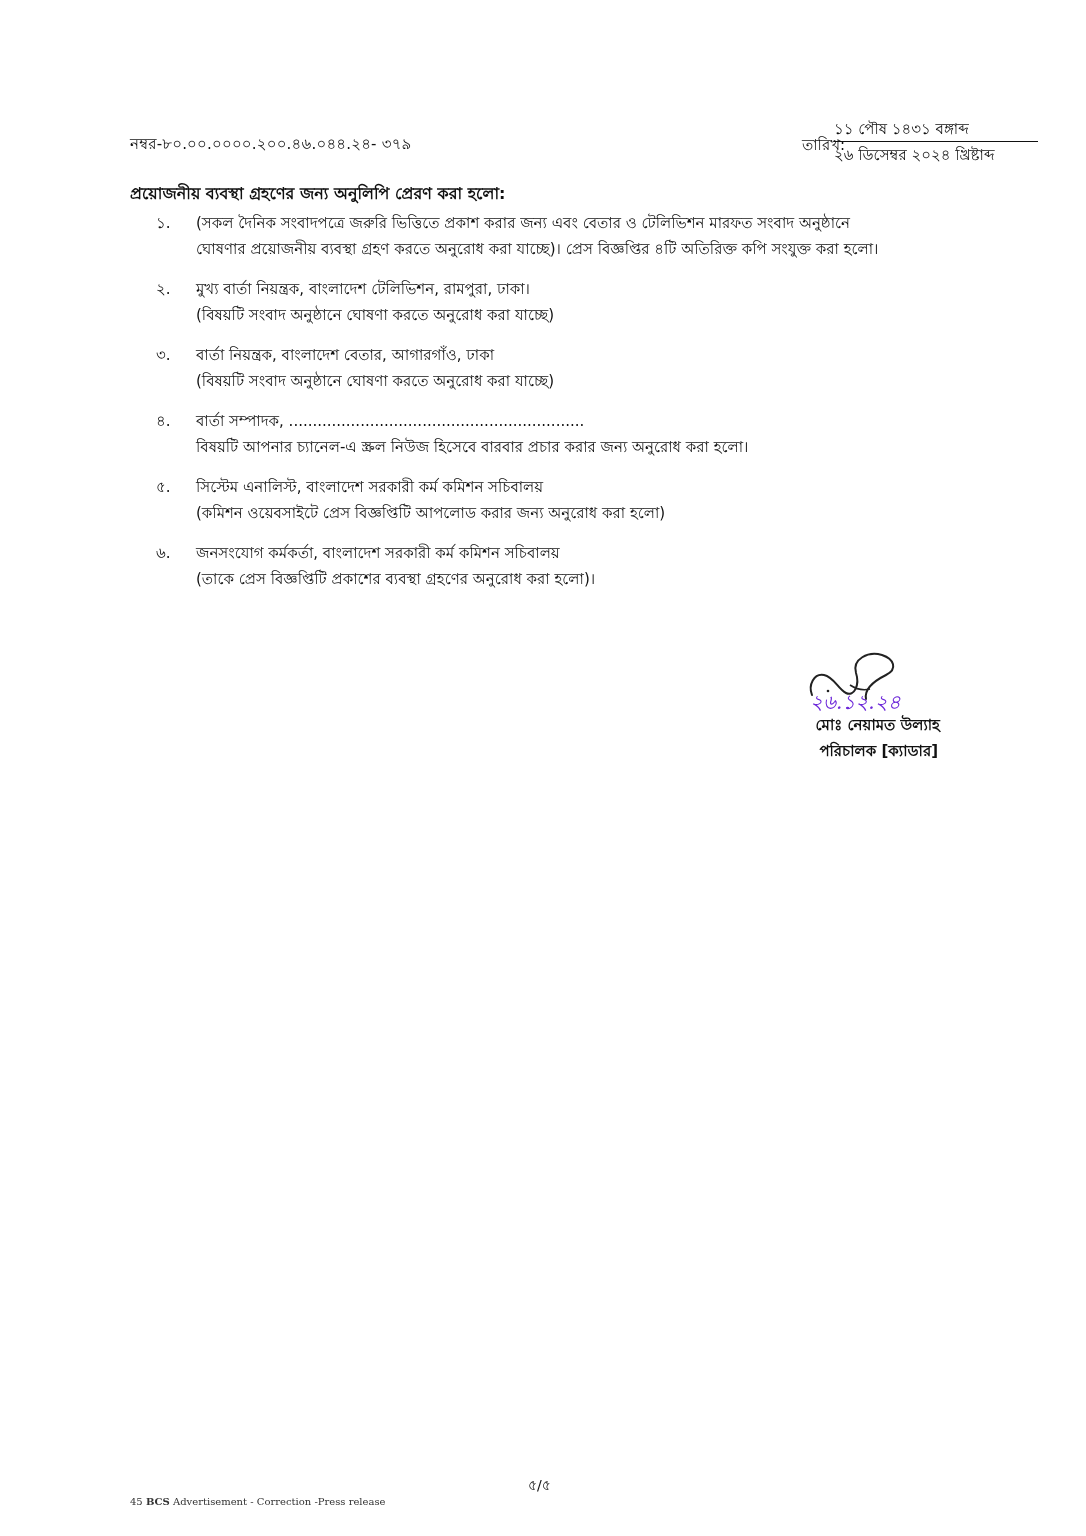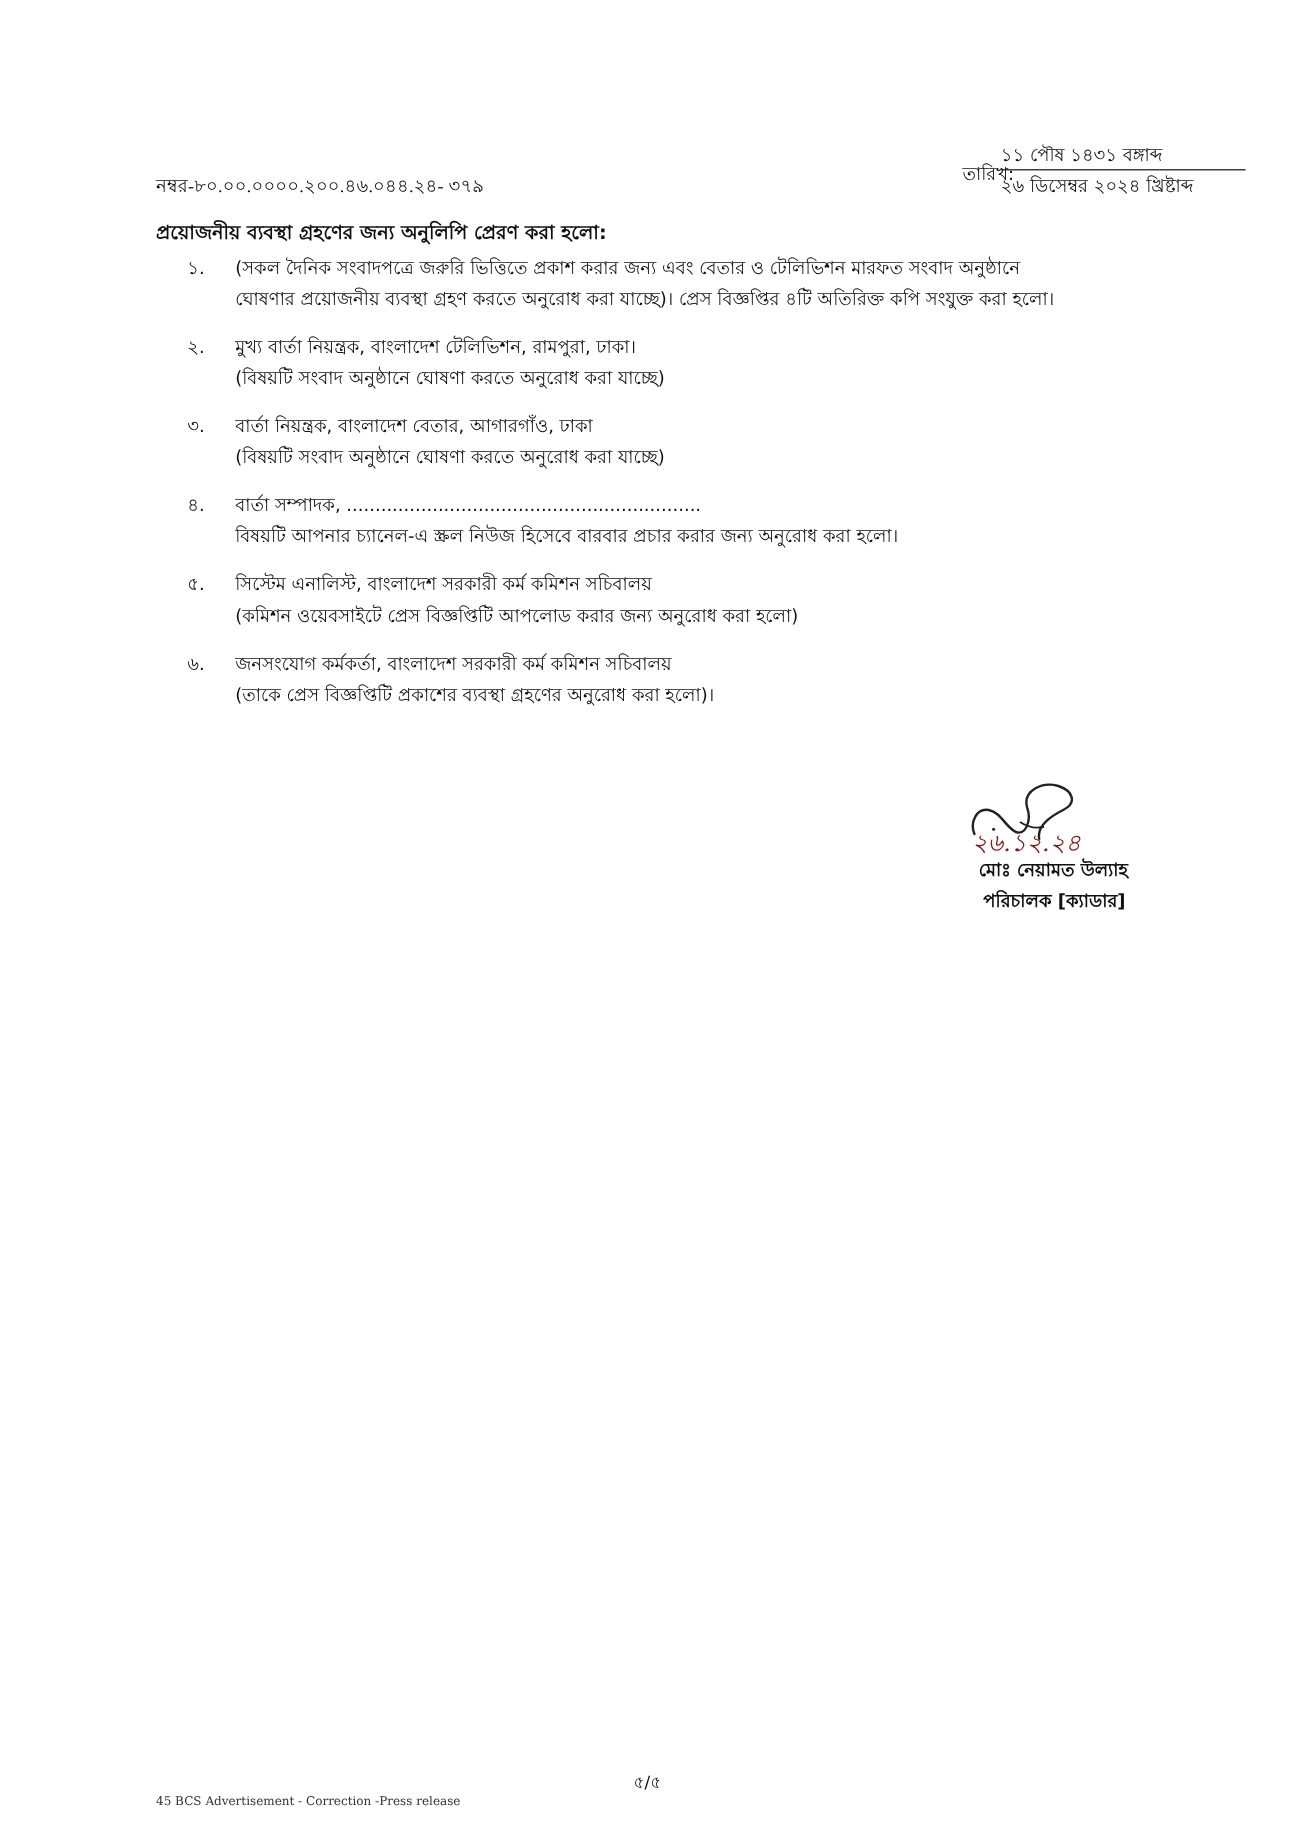--- a/index.html
+++ b/index.html
@@ -17,24 +17,23 @@
     }
     .page {
       position: absolute;
       left: 0; top: 0;
       width: 1086px; height: 1536px;
       background: #ffffff;
     }
     .memo-number {
       position: absolute;
       left: 130px;
-      top: 143px;
+      top: 132px;
       font-size: 15px;
       letter-spacing: 0.2px;
-      font-family: Liberation Serif, serif;
     }
     .date-block {
       position: absolute;
       left: 776px;
       top: 118px;
       width: 262px;
       height: 52px;
     }
     .date-label {
       position: absolute;
@@ -109,21 +108,21 @@
       width: 160px;
       height: 70px;
     }
     .sig-date {
       position: absolute;
       left: 40px;
       top: 42px;
       font-family: "DejaVu Serif", serif;
       font-size: 20px;
       font-style: italic;
-      color: #7f1d1d;
+      color: #6d28d9;
     }
     .signer-name {
       position: absolute;
       right: 30px;
       top: 68px;
       font-size: 15px;
       font-weight: bold;
       white-space: nowrap;
       text-align: right;
     }
@@ -142,21 +141,21 @@
       font-size: 14px;
     }
     .footer-note {
       position: absolute;
       left: 130px;
       top: 1496px;
       font-family: "DejaVu Serif", "Liberation Serif", serif;
       font-size: 10px;
       color: #333;
     }
-    .footer-note b { font-weight: normal; }
+    .footer-note b { font-weight: bold; }
   </style>
 </head>
 <body>
 
 <div class="page">
 
   <div class="memo-number">নম্বর-৮০.০০.০০০০.২০০.৪৬.০৪৪.২৪- ৩৭৯</div>
 
   <div class="date-block">
     <div class="date-label">তারিখ:</div>

